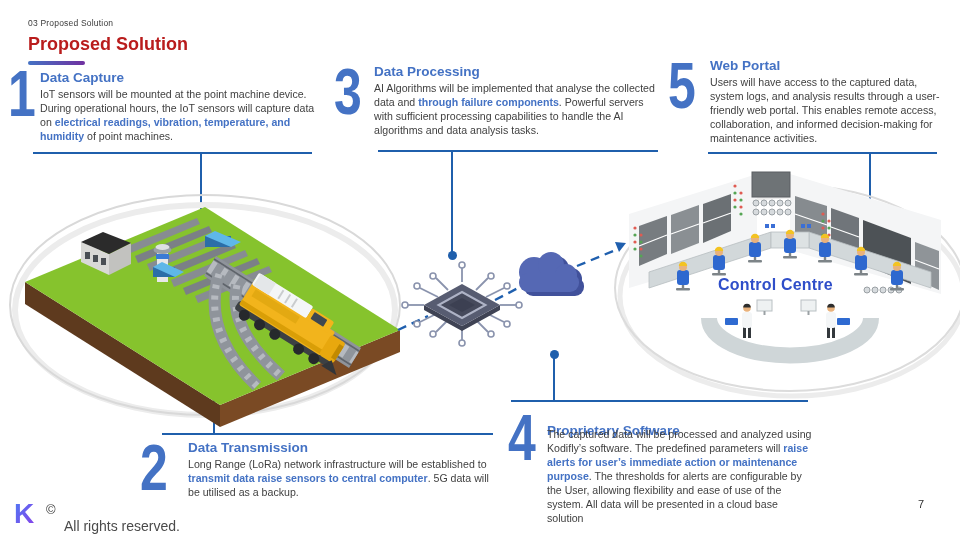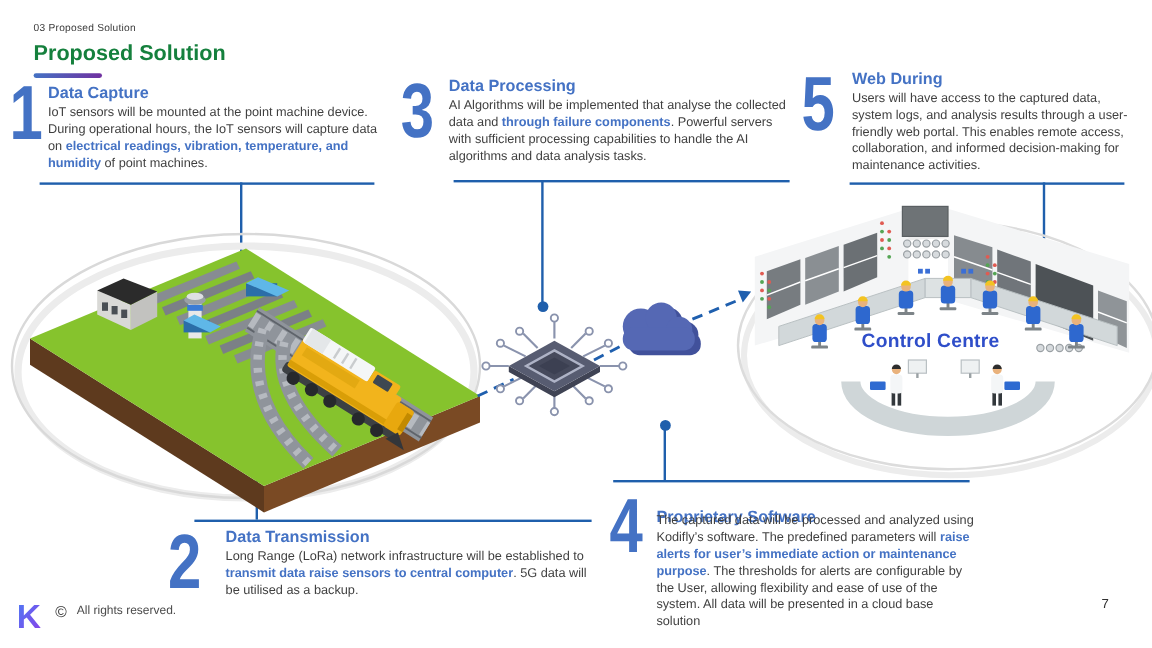--- a/index.html
+++ b/index.html
@@ -2,35 +2,35 @@
 <html><head>
 <meta charset="utf-8">
 <style>
   html,body{margin:0;padding:0;}
   body{
     width:960px;height:540px;position:relative;overflow:hidden;background:#ffffff;
     font-family:"Liberation Sans",sans-serif;color:#3f3f3f;
   }
   .abs{position:absolute;}
   .kicker{font-size:8.5px;color:#3a3a3a;letter-spacing:.2px;}
-  .title{font-size:18px;font-weight:700;color:#15803d;}
+  .title{font-size:18px;font-weight:700;color:#b91c1c;}
   .title-rule{height:3.5px;width:57px;background:linear-gradient(90deg,#4472C4,#7030A0);border-radius:2px;}
   .num{
     font-size:64px;font-weight:800;line-height:.9;color:#4472C4;
     transform:scaleX(.78);transform-origin:left top;
   }
   .sec-h{font-size:13.5px;font-weight:700;color:#4472C4;}
   .sec-b{font-size:10.6px;line-height:1.33;color:#3f3f3f;}
   .sec-b .hl{color:#4472C4;font-weight:700;}
   .hline{height:2px;background:#1F5FAC;}
   .vline{width:2px;background:#1F5FAC;}
   .dot{width:9px;height:9px;border-radius:50%;background:#1F5FAC;}
   .control-label{font-size:16px;font-weight:700;color:#2F4EC9;letter-spacing:.2px;}
   .footer-copy{font-size:13px;color:#3a3a3a;}
-  .footer-rights{font-size:10px;color:#4a4a4a;}
+  .footer-rights{font-size:14px;color:#4a4a4a;margin-top:14px;}
   .page-num{font-size:11px;color:#303030;}
 </style>
 </head>
 <body>
 
 <div class="abs kicker" style="left:28px;top:18px">03 Proposed Solution</div>
 <div class="abs title" style="left:28px;top:34px">Proposed Solution</div>
 <div class="abs title-rule" style="left:28px;top:61px"></div>
 
 <div class="abs num" style="left:8px;top:66px">1</div>
@@ -41,21 +41,21 @@
 <div class="abs dot" style="left:196.5px;top:214.5px"></div>
 
 <div class="abs num" style="left:334px;top:64px">3</div>
 <div class="abs sec-h" style="left:374px;top:64px">Data Processing</div>
 <div class="abs sec-b" style="left:374px;top:81px;width:285px"><span>AI Algorithms will be implemented that analyse the collected data and </span><span class="hl">through failure components</span><span>. Powerful servers with sufficient processing capabilities to handle the AI algorithms and data analysis tasks.</span></div>
 <div class="abs hline" style="left:378px;top:150px;width:280px"></div>
 <div class="abs vline" style="left:451px;top:150px;height:103px"></div>
 <div class="abs dot" style="left:447.5px;top:250.5px"></div>
 
 <div class="abs num" style="left:668px;top:58px">5</div>
-<div class="abs sec-h" style="left:710px;top:58px">Web During</div>
+<div class="abs sec-h" style="left:710px;top:58px">Web Portal</div>
 <div class="abs sec-b" style="left:710px;top:75px;width:236px"><span>Users will have access to the captured data, system logs, and analysis results through a user-friendly web portal. This enables remote access, collaboration, and informed decision-making for maintenance activities.</span></div>
 <div class="abs hline" style="left:708px;top:152px;width:229px"></div>
 <div class="abs vline" style="left:869px;top:152px;height:55px"></div>
 <div class="abs dot" style="left:865.5px;top:204.5px"></div>
 
 <div class="abs num" style="left:140px;top:440px">2</div>
 <div class="abs sec-h" style="left:188px;top:440px">Data Transmission</div>
 <div class="abs sec-b" style="left:188px;top:457px;width:305px"><span>Long Range (LoRa) network infrastructure will be established to </span><span class="hl">transmit data raise sensors to central computer</span><span>. 5G data will be utilised as a backup.</span></div>
 <div class="abs hline" style="left:162px;top:433px;width:331px"></div>
 <div class="abs vline" style="left:213px;top:393px;height:40px"></div>

